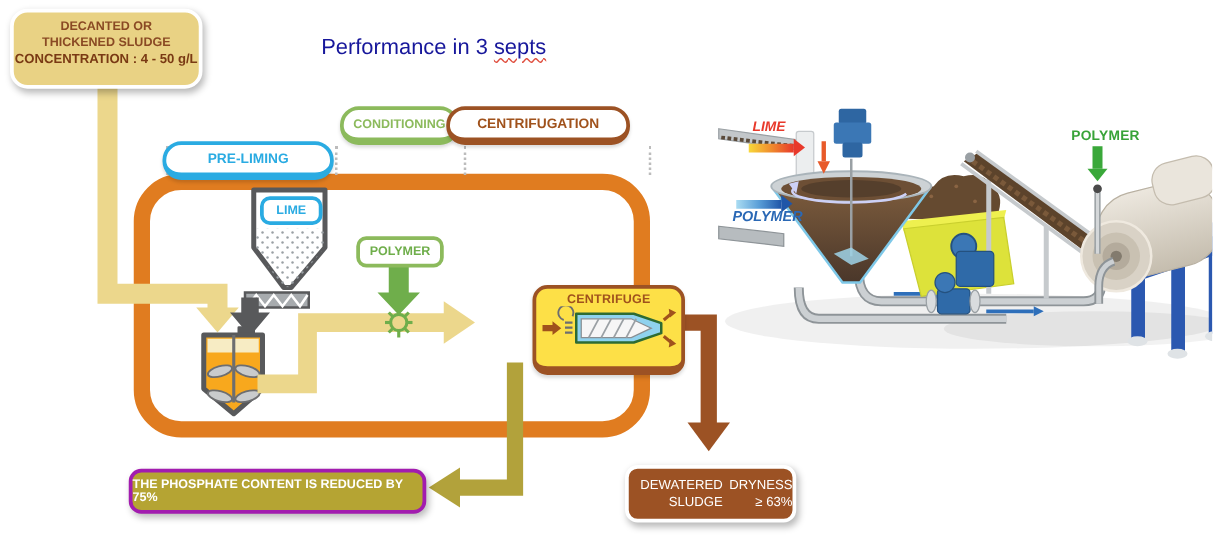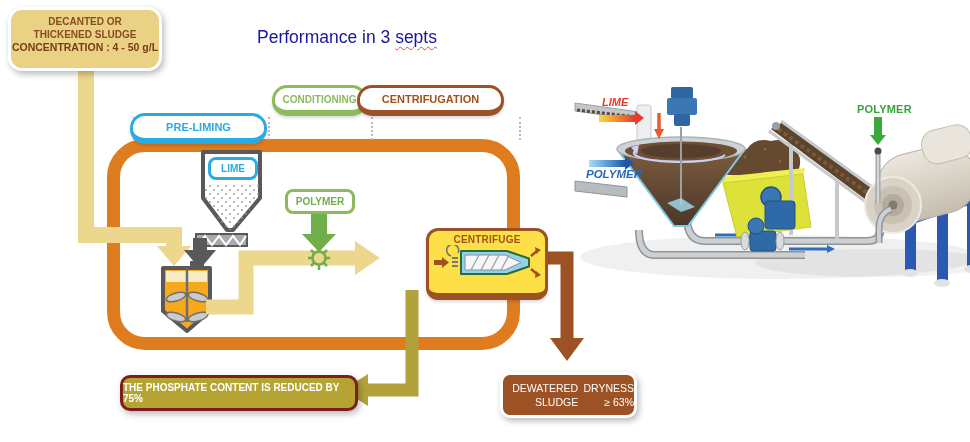--- a/index.html
+++ b/index.html
@@ -43,21 +43,21 @@
             border-radius:8px;color:#6fae4b;font-weight:bold;font-size:10px;display:flex;
             align-items:center;justify-content:center;z-index:6;box-sizing:border-box;}
 
   
   .cent-box{left:383px;top:228px;width:122px;height:72px;background:#fde047;border:3px solid #9c5224;
             border-bottom-width:7px;border-radius:12px;box-sizing:border-box;z-index:6;
             text-align:center;box-shadow:0 2px 3px rgba(0,0,0,.15);margin-left:43px;}
   .cent-box .ttl{margin-top:3px;font-size:10px;font-weight:bold;color:#a0521c;letter-spacing:.2px;}
 
   
-  .phos-box{left:120px;top:375px;width:232px;height:30px;background:#b5a433;border:3px solid #7f1d1d;
+  .phos-box{left:103px;top:375px;width:232px;height:30px;background:#b5a433;border:3px solid #a21caf;
             border-radius:10px;box-shadow:2px 3px 6px rgba(0,0,0,.28);color:#fff;font-weight:bold;
             font-size:10px;display:flex;align-items:center;justify-content:center;z-index:6;
             box-sizing:content-box;}
   .dew-box{left:500px;top:372px;width:131px;height:40px;background:#9c5224;border:3px solid #fff;
            border-radius:10px;box-shadow:2px 3px 6px rgba(0,0,0,.28);color:#fff;font-weight:normal;
            font-size:10.5px;text-align:right;line-height:14px;display:flex;flex-direction:row;
            align-items:center;justify-content:center;z-index:6;box-sizing:content-box;}
 
   
   .lbl3d{position:absolute;font-weight:bold;font-size:11px;z-index:6;}

